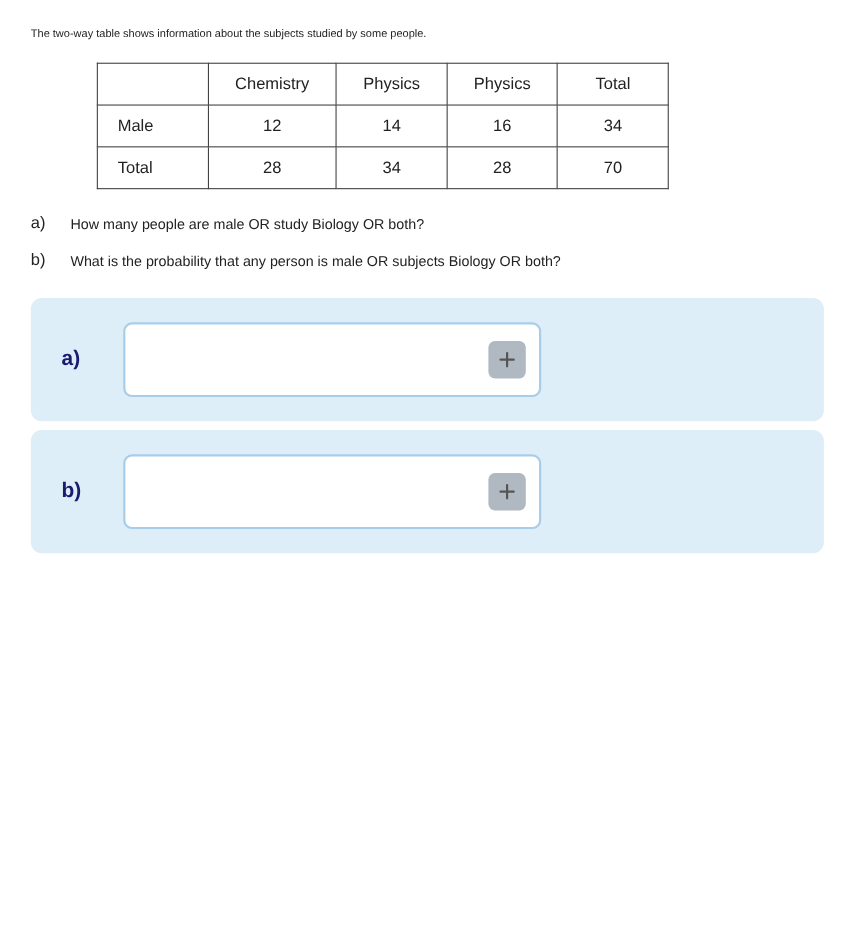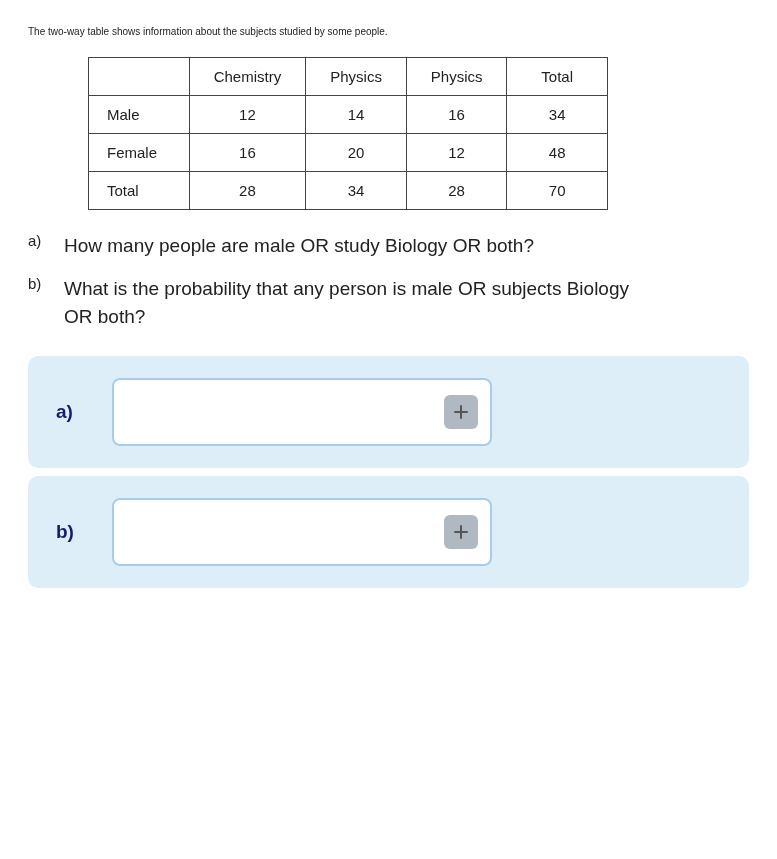--- a/index.html
+++ b/index.html
@@ -61,21 +61,21 @@
       margin-bottom: 14px;
     }
 
     .question-label {
       font-size: 15px;
       min-width: 36px;
       padding-top: 0;
     }
 
     .question-text {
-      font-size: 19px;
+      font-size: 13px;
       line-height: 1.5;
       max-width: 580px;
     }
 
     .answer-section {
       display: flex;
       flex-direction: column;
       gap: 0;
     }
 
@@ -142,27 +142,20 @@
           <td style="font-weight: normal;">Total</td>
         </tr>
         <tr>
           <td>Male</td>
           <td>12</td>
           <td>14</td>
           <td>16</td>
           <td>34</td>
         </tr>
         <tr>
-          <td>Female</td>
-          <td>16</td>
-          <td>20</td>
-          <td>12</td>
-          <td>48</td>
-        </tr>
-        <tr>
           <td>Total</td>
           <td>28</td>
           <td>34</td>
           <td>28</td>
           <td>70</td>
         </tr>
       </tbody>
   </table>
 </div>
 

